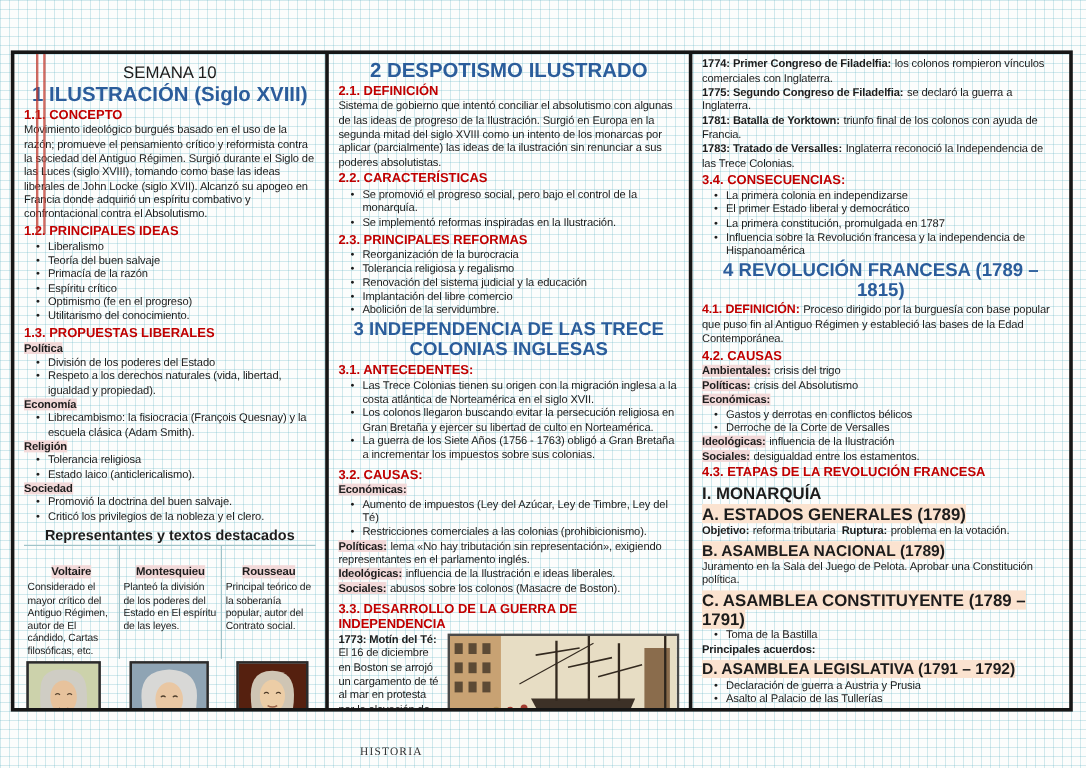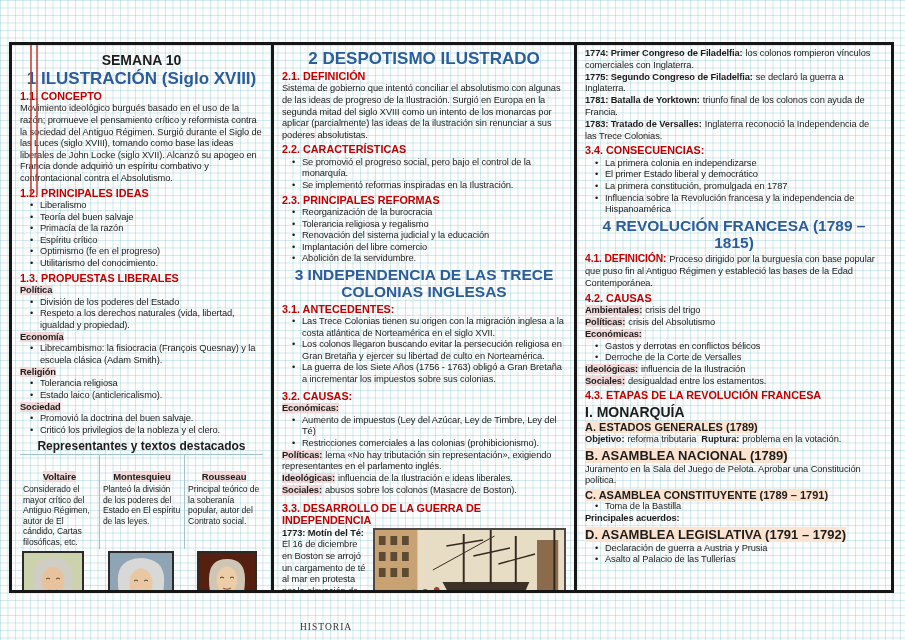--- a/index.html
+++ b/index.html
@@ -12,41 +12,41 @@
     background-size:7.5px 7.5px;}
   #sheet{position:absolute;left:9px;top:42px;width:885px;height:551px;
     border:3px solid #161616;box-sizing:border-box;display:flex;}
   .vdiv{width:3px;background:#161616;flex:none;}
   .col{box-sizing:border-box;overflow:hidden;position:relative;padding:3px 8px;}
   #col-left{width:259px;flex:none;}
   #col-mid{width:300px;flex:none;}
   #col-right{flex:1;}
   .margin-line{position:absolute;left:18px;top:0;height:150px;width:4px;
     border-left:2px solid rgba(196,57,46,.75);border-right:2px solid rgba(196,57,46,.75);}
-  .week{font-size:14px;font-weight:bold;text-align:center;margin:4px 0 0;}
+  .week{font-size:14px;font-weight:normal;text-align:center;margin:4px 0 0;}
   .title-blue{color:#2b5d9b;font-weight:bold;text-align:center;line-height:1.12;margin:1px 0 2px;}
   .t17{font-size:17px;} .t16{font-size:15.5px;} .t18{font-size:17px;}
   .head-red{color:#C00000;font-weight:bold;font-size:10.8px;margin:2px 0 1px;line-height:1.15;}
   .body{font-size:9.3px;line-height:11.6px;letter-spacing:-0.1px;}
   ul.b{margin:0;padding:0;list-style:none;}
   ul.b li{position:relative;padding-left:20px;font-size:9.3px;line-height:11.6px;letter-spacing:-0.1px;}
   ul.b li::before{content:"\2022";position:absolute;left:10px;}
   .lblline{font-size:9.3px;line-height:11.8px;letter-spacing:-0.1px;}
   .hl-pink{background:#f2d9d9;font-weight:bold;}
   .hl-peach{background:#fbe3d0;font-weight:bold;}
   .lbl{font-weight:bold;margin-right:3px;}
   .tbl-title{font-size:12px;font-weight:bold;text-align:center;margin:2px 0 1px;}
   .tbl{display:grid;grid-template-columns:1fr 1.08fr 1fr;border-top:1px solid #9fc3c9;}
   .tbl .cell{padding:1px 3px;font-size:8.6px;line-height:10.6px;letter-spacing:-0.1px;}
   .tbl .c2{border-left:1px solid #9fc3c9;}
   .tbl .hcell{text-align:center;padding-top:17px;font-size:9.5px;}
   .portrait-row{display:flex;justify-content:space-between;padding:2px 6px 0 2px;}
   .portrait{border:2px solid #2b2b2b;background:#888;flex:none;}
   .mono-head{font-size:14px;font-weight:bold;margin:2px 0 1px;}
-  .stage-s{font-size:11px;font-weight:bold;margin:1.5px 0 0.5px;}
+  .stage-s{font-size:14px;font-weight:bold;margin:1.5px 0 0.5px;}
   .stage-l{font-size:13px;font-weight:bold;margin:2px 0 1px;}
   .guerra-row{display:flex;gap:5px;margin-top:1px;}
   .guerra-text{width:86px;flex:none;}
   .img-frame{border:2px solid #4a4a4a;box-sizing:border-box;}
   #footer{position:absolute;left:300px;top:622px;font-family:"Liberation Serif",serif;
     font-size:9.5px;letter-spacing:1px;color:#333;}
 </style>
 </head>
 <body>
 

